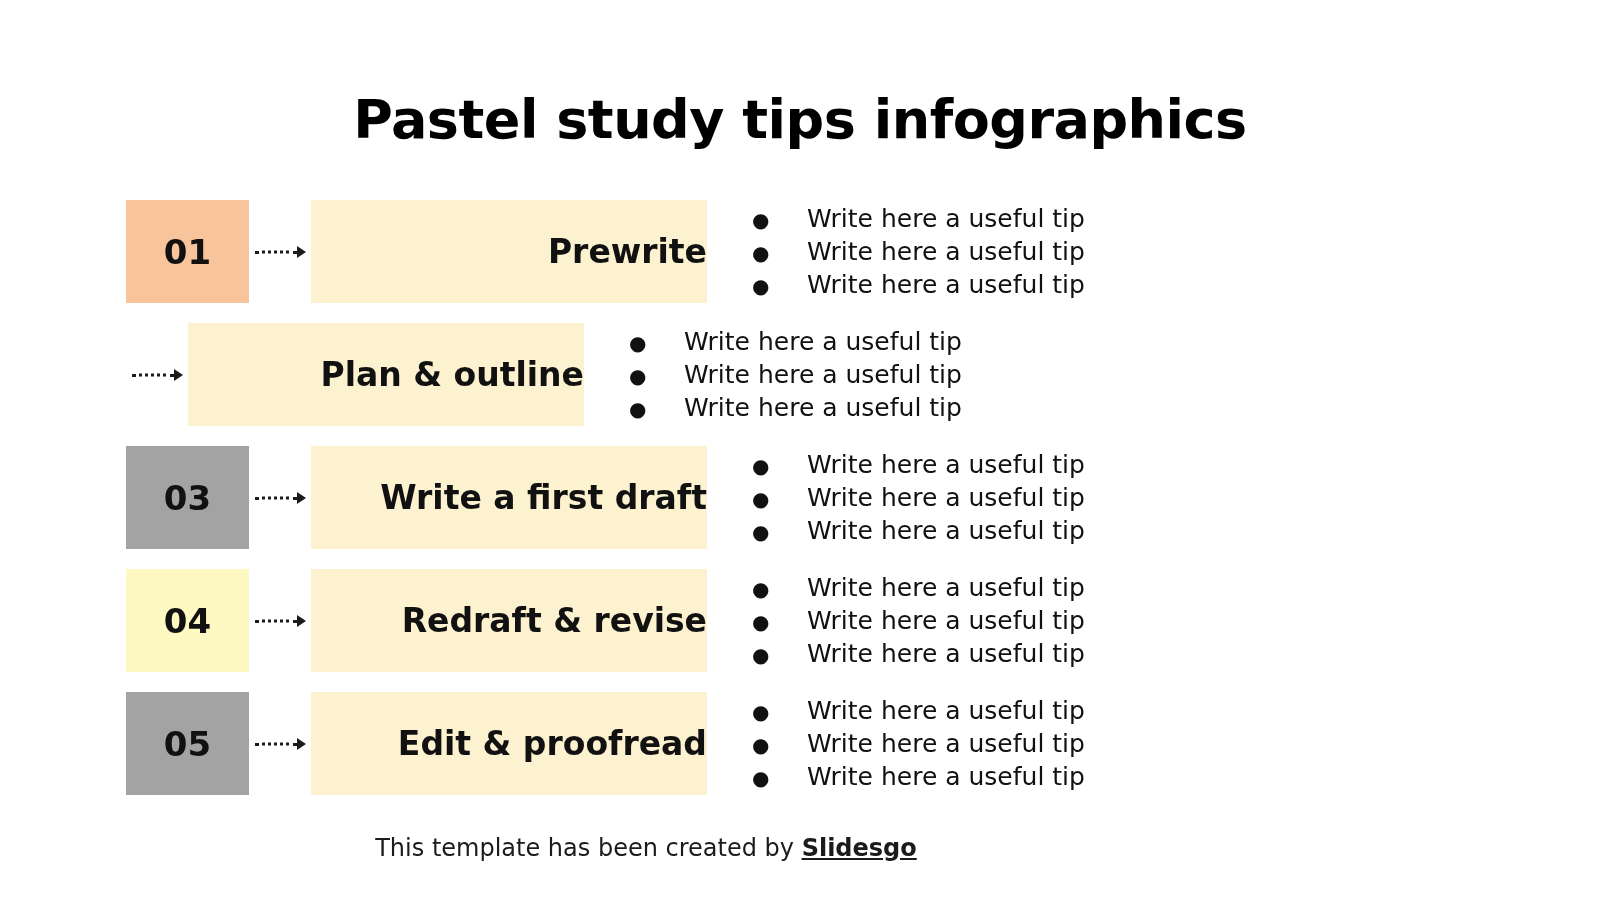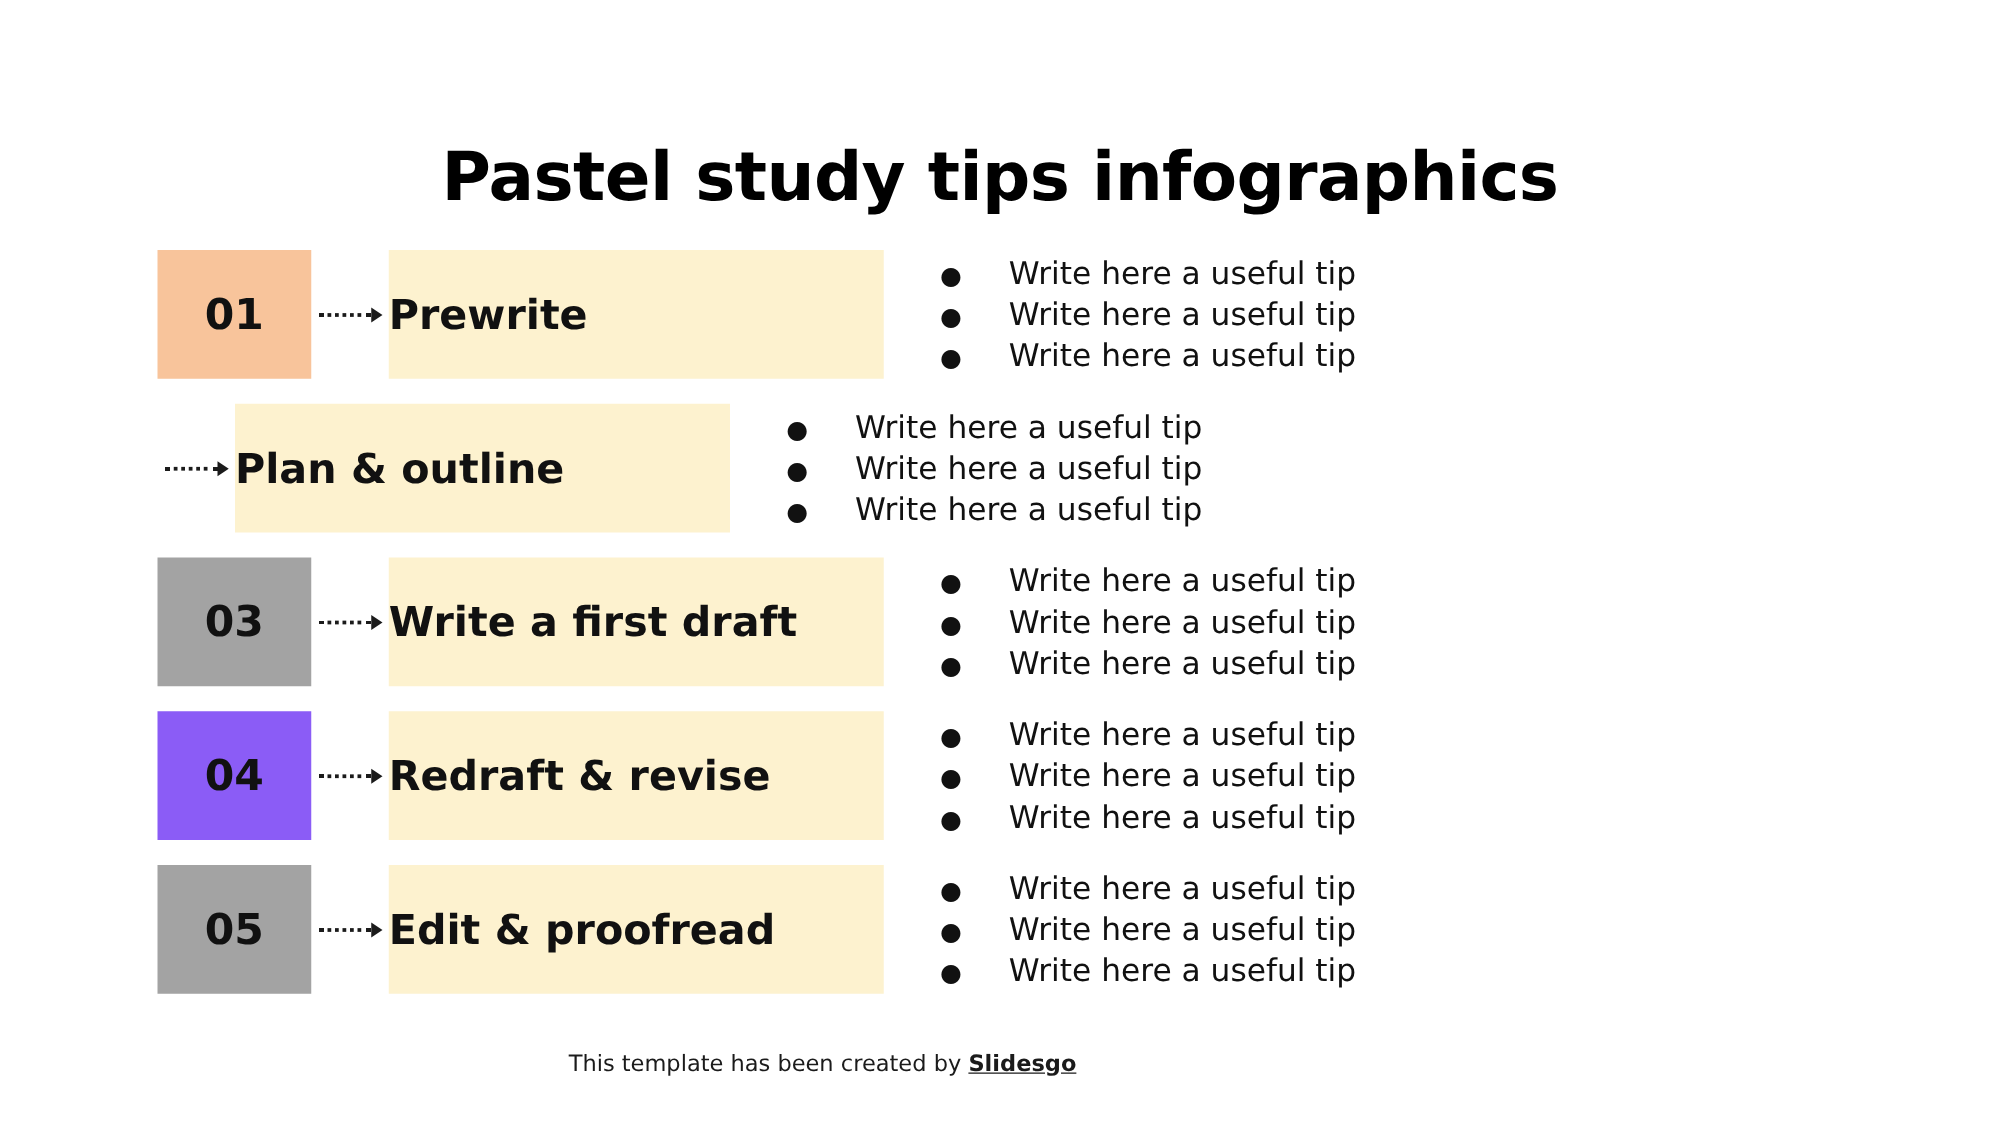--- a/index.html
+++ b/index.html
@@ -27,21 +27,20 @@
     position: absolute;
     top: 88px;
     left: 0;
     width: 1600px;
     text-align: center;
     font-size: 54px;
     font-weight: 800;
     letter-spacing: -0.5px;
     color: #000000;
     font-family: "DejaVu Sans", sans-serif;
-    margin-top: 22px;
   }
 
   .rows {
     position: absolute;
     top: 200px;
     left: 126px;
     width: 1360px;
   }
 
   .row {
@@ -90,21 +89,21 @@
     border-left: 9px solid #1b1b1b;
     transform: translateY(-50%);
   }
 
   .label-box {
     width: 396px;
     height: 103px;
     background: #fdf2cf;
     display: flex;
     align-items: center;
-    justify-content: flex-start;
+    justify-content: flex-end;
     flex: none;
   }
   .label-box span {
     font-size: 33px;
     font-weight: 700;
     color: #111111;
     text-align: center;
   }
 
   .tips {
@@ -128,24 +127,24 @@
     flex: none;
     width: 10px;
     margin-right: 45px;
     font-size: 20px;
     line-height: 32px;
   }
 
   .footer {
     position: absolute;
     bottom: 38px;
-    left: 12px;
+    left: 0;
     width: 1292px;
     text-align: center;
-    font-size: 18px;
+    font-size: 24px;
     color: #1b1b1b;
   }
   .footer .brand {
     font-weight: 700;
     text-decoration: underline;
     color: #1b1b1b;
   }
 </style>
 </head>
 <body>
@@ -228,21 +227,21 @@
           <span>Write here a useful tip</span>
         </div>
         <div class="tip">
           <span class="bullet">●</span>
           <span>Write here a useful tip</span>
         </div>
       </div>
     </div>
 
     <div class="row">
-      <div class="num-box" style="background:#8b5cf6">
+      <div class="num-box" style="background:#fef9c3">
         <span>04</span>
       </div>
       <div class="connector">
         <div class="dots"></div>
         <div class="arrow"></div>
       </div>
       <div class="label-box">
         <span>Redraft &amp; revise</span>
       </div>
       <div class="tips">

